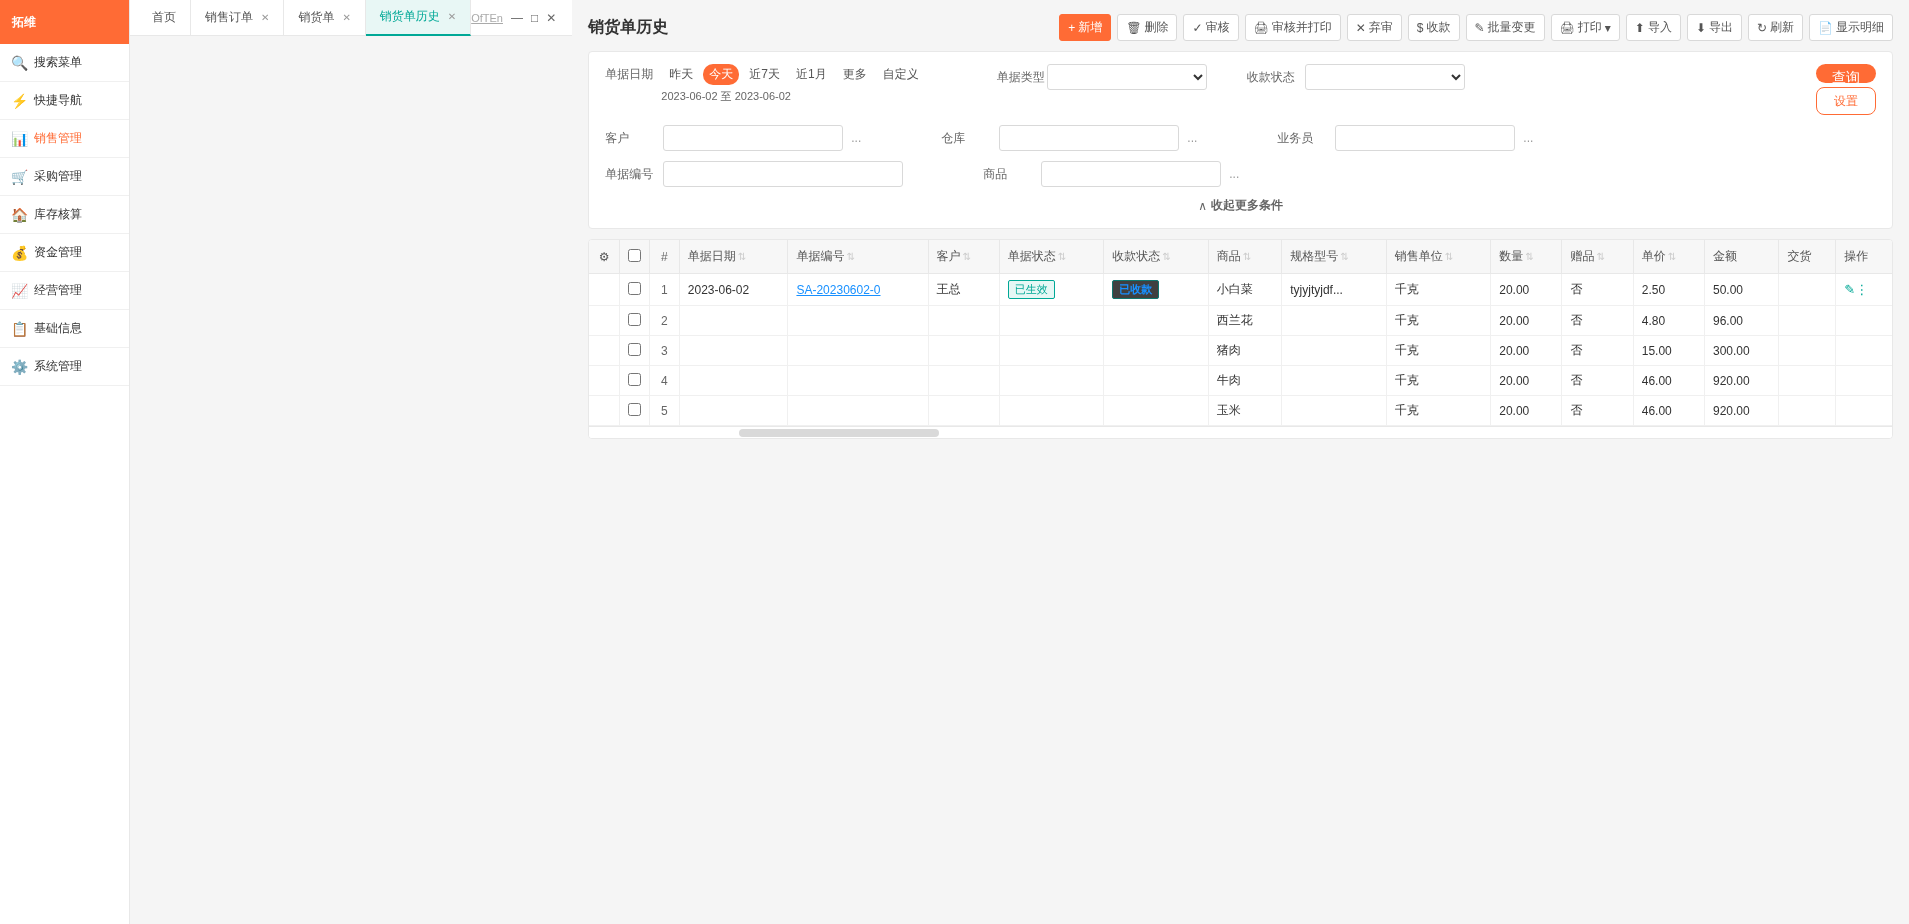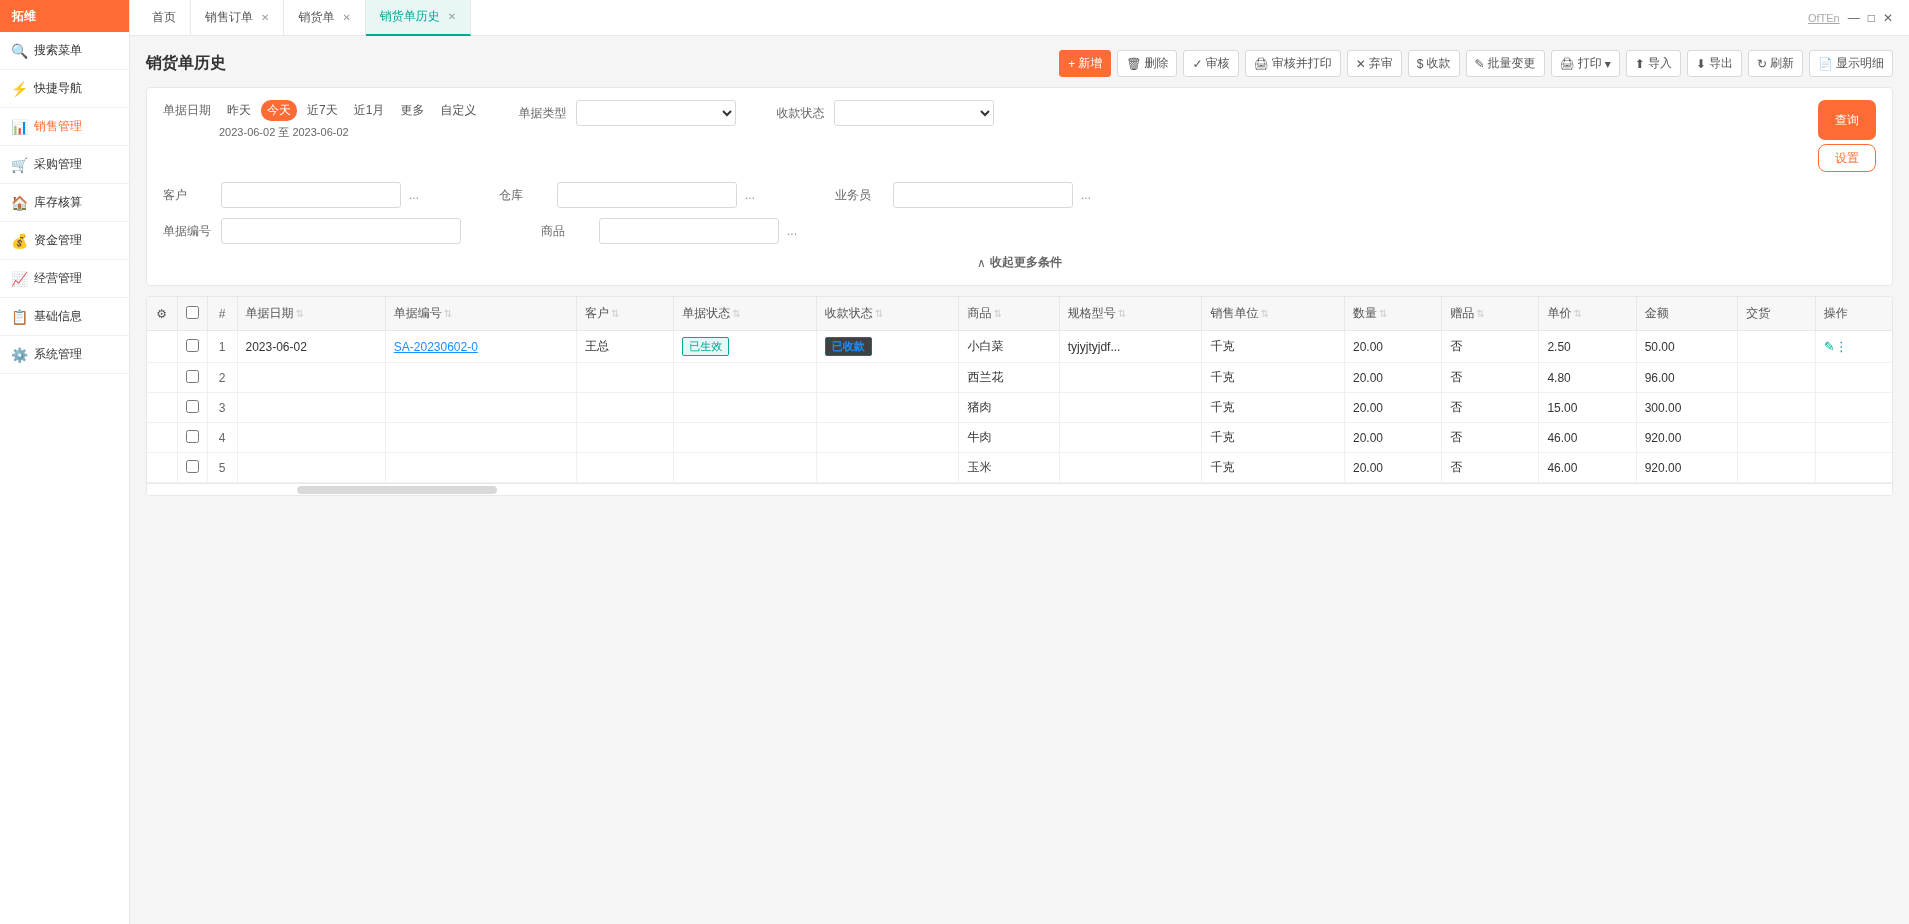--- a/index.html
+++ b/index.html
@@ -14,41 +14,41 @@
       flex-direction: column;
       flex-shrink: 0;
       height: 100%;
     }
     .sidebar-logo {
       background: #ff6b35;
       color: #fff;
       padding: 8px 12px;
       font-size: 13px;
       font-weight: bold;
-      height: 32px;
+      height: 44px;
       display: flex;
       align-items: center;
     }
     .sidebar-item {
       display: flex;
       align-items: center;
       padding: 10px 12px;
       cursor: pointer;
       color: #333;
       border-bottom: 1px solid #f0f0f0;
       gap: 6px;
     }
     .sidebar-item.active { color: #ff6b35; }
     .sidebar-icon { width: 16px; height: 16px; display: inline-flex; align-items: center; justify-content: center; font-size: 14px; }
 
     
     .main {
       flex: 1;
       display: flex;
-      flex-direction: column;
+      flex-direction: row;
       height: 100%;
       overflow: hidden;
     }
 
     
     .tab-bar {
       display: flex;
       align-items: center;
       background: #fff;
       border-bottom: 1px solid #e8e8e8;
@@ -188,25 +188,25 @@
       color: #666;
       font-size: 12px;
       padding: 2px 0;
     }
 
     
     .query-btn {
       background: #ff6b35;
       color: #fff;
       border: none;
-      border-radius: 7px;
+      border-radius: 14px;
       padding: 5px 16px;
       cursor: pointer;
-      font-size: 12px;
-      height: 40px;
+      font-size: 14px;
+      height: 19px;
     }
     .set-btn {
       background: #fff;
       color: #ff6b35;
       border: 1px solid #ff6b35;
       border-radius: 8px;
       padding: 5px 16px;
       cursor: pointer;
       font-size: 12px;
       height: 28px;
@@ -488,21 +488,21 @@
               <span class="date-tab active">今天</span>
               <span class="date-tab">近7天</span>
               <span class="date-tab">近1月</span>
               <span class="date-tab">更多</span>
               <span class="date-tab">自定义</span>
             </div>
           </div>
           <span class="date-range" style="margin-left:56px;">2023-06-02 至 2023-06-02</span>
         </div>
 
-        <div style="display:flex; align-items:center; gap:8px; margin-left:16px;">
+        <div style="display:flex; align-items:center; gap:0; margin-left:52px;">
           <span class="filter-label">单据类型</span>
           <select class="filter-select">
             <option value=""></option>
           </select>
         </div>
 
         <div style="display:flex; align-items:center; gap:8px; margin-left:20px;">
           <span class="filter-label">收款状态</span>
           <select class="filter-select">
             <option value=""></option>

